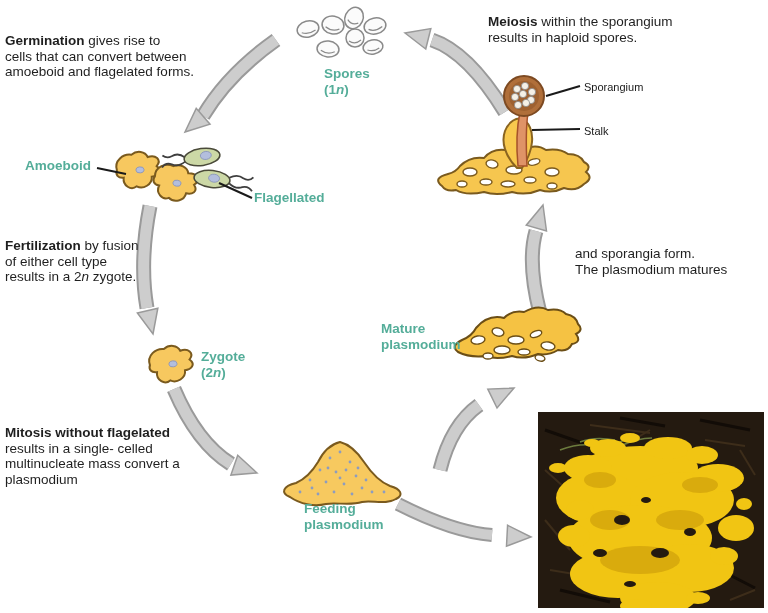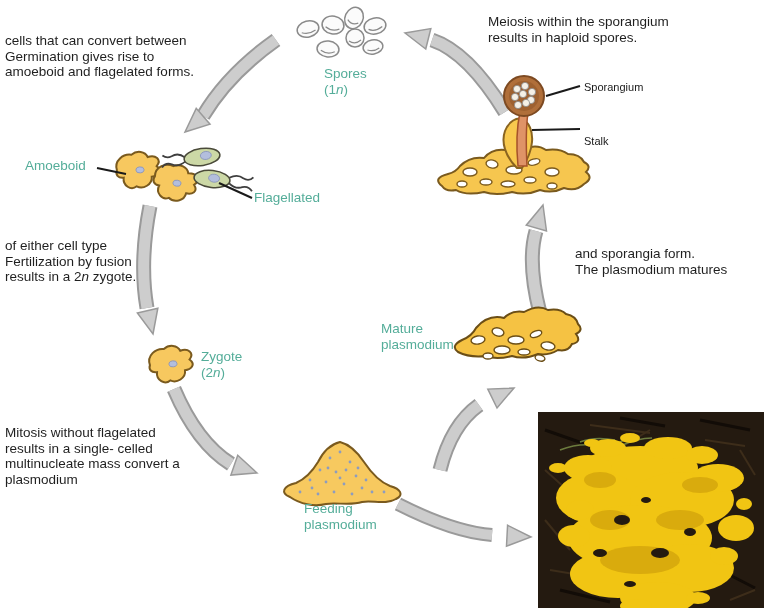--- a/index.html
+++ b/index.html
@@ -2,23 +2,23 @@
 <html><head>
 <meta charset="utf-8">
 <style>
   html,body{margin:0;padding:0;background:#fff;}
   .canvas{
     position:relative;width:768px;height:613px;background:#ffffff;
     font-family:"Liberation Sans", sans-serif;overflow:hidden;
   }
   .gfx{position:absolute;left:0;top:0;}
   .ann{position:absolute;font-size:13.5px;line-height:15.5px;color:#1f1f1f;}
-  .ann b{font-weight:normal;}
+  .ann b{font-weight:bold;}
   .ann i,.lbl i{font-style:italic;}
-  .lbl{position:absolute;font-size:13.5px;line-height:16px;font-weight:normal;color:#54ad99;}
+  .lbl{position:absolute;font-size:13.5px;line-height:16px;font-weight:bold;color:#54ad99;}
   .blk{position:absolute;font-size:11px;line-height:15px;color:#1a1a1a;}
 </style>
 </head>
 <body>
 
 <div class="canvas">
 
   <svg class="gfx" width="768" height="613" viewBox="0 0 768 613">
     <defs>
       <clipPath id="photoClip">
@@ -297,33 +297,33 @@
           <ellipse cx="660" cy="553" rx="9" ry="5"></ellipse>
         <ellipse cx="600" cy="553" rx="7" ry="4"></ellipse>
           <ellipse cx="690" cy="532" rx="6" ry="4"></ellipse>
         <ellipse cx="646" cy="500" rx="5" ry="3"></ellipse>
           <ellipse cx="630" cy="584" rx="6" ry="3"></ellipse>
       </g>
     </g>
   </svg>
 
   <div class="ann" style="left:5px;top:33px;width:200px">
+    <div><b>Germination</b><span> gives rise to</span></div>
     <div>cells that can convert between</div>
-    <div><b>Germination</b><span> gives rise to</span></div>
     <div>amoeboid and flagelated forms.</div>
   </div>
 
   <div class="ann" style="left:488px;top:14px;width:210px">
     <div><b>Meiosis</b><span> within the sporangium</span></div>
     <div>results in haploid spores.</div>
   </div>
 
   <div class="ann" style="left:5px;top:238px;width:160px">
+    <div><b>Fertilization</b><span> by fusion</span></div>
     <div>of either cell type</div>
-    <div><b>Fertilization</b><span> by fusion</span></div>
     <div><span>results in a 2</span><i>n</i><span> zygote.</span></div>
   </div>
 
   <div class="ann" style="left:5px;top:425px;width:200px">
     <div><b>Mitosis without flagelated</b></div>
     <div>results in a single- celled</div>
     <div>multinucleate mass convert a</div>
     <div>plasmodium</div>
   </div>
 
@@ -350,15 +350,15 @@
     <div>Feeding</div>
     <div>plasmodium</div>
   </div>
 
   <div class="lbl" style="left:381px;top:321px">
     <div>Mature</div>
     <div>plasmodium</div>
   </div>
 
   <div class="blk" style="left:584px;top:80px">Sporangium</div>
-  <div class="blk" style="left:584px;top:134px">Stalk</div>
+  <div class="blk" style="left:584px;top:124px">Stalk</div>
 
 </div>
 
 </body></html>

